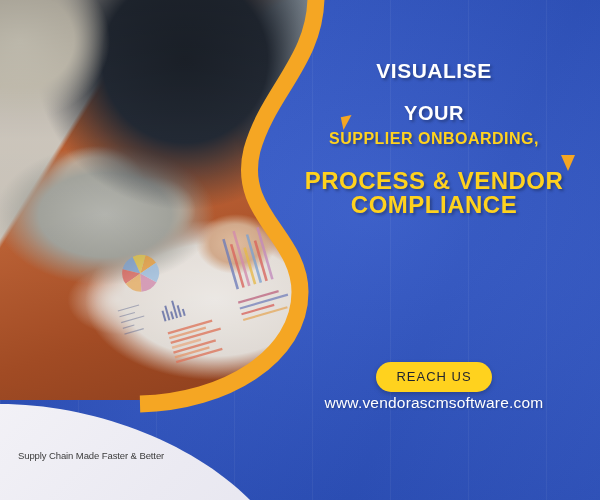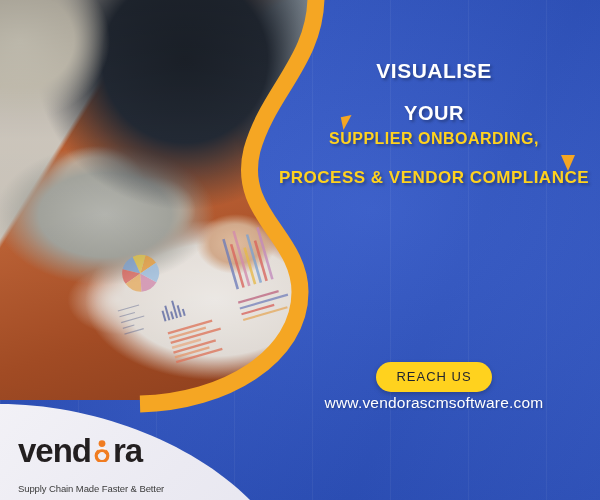--- a/index.html
+++ b/index.html
@@ -84,21 +84,21 @@
   }
   .hl-line{
     font-weight:bold;
     letter-spacing:.5px;
     text-shadow:2px 2px 3px rgba(0,0,0,.30);
     line-height:1;
   }
   .hl-1{font-size:21px;color:#ffffff;margin-bottom:22px;}
   .hl-2{font-size:20px;color:#ffffff;margin-bottom:8px;}
   .hl-3{font-size:16px;color:#FFD21E;margin-bottom:22px;}
-  .hl-4{font-size:17px;color:#FFD21E;}
+  .hl-4{font-size:24px;color:#FFD21E;}
 
   
   .tri{position:absolute;width:0;height:0;}
   .tri-left{
     left:342px;top:116px;
     border-left:11px solid #F5A623;
     border-bottom:13px solid transparent;
     border-top:0 solid transparent;
     transform:rotate(-12deg);
   }
@@ -228,29 +228,16 @@
     <div class="hl-line hl-3">SUPPLIER ONBOARDING,</div>
     <div class="hl-line hl-4">PROCESS &amp; VENDOR COMPLIANCE</div>
   </div>
 
   <div class="cta-wrap">
     <button class="cta-btn">REACH US</button>
   </div>
   <div class="url">www.vendorascmsoftware.com</div>
 
   <div class="logo">
-    <div class="logo-word">
-      <span>vend</span>
-      <span class="logo-mark">
-        <svg viewBox="0 0 20 24" width="20" height="24">
-          <circle cx="10" cy="5.6" r="3.4" fill="#F07C21"></circle>
-          <path d="M10,10.4 a7.4,7.4 0 0 1 7.4,7.4 a7.4,7.4 0 0 1 -14.8,0 a7.4,7.4 0 0 1 7.4,-7.4 z
-                   M10,13.6 a4.2,4.2 0 0 0 -4.2,4.2 a4.2,4.2 0 0 0 8.4,0 a4.2,4.2 0 0 0 -4.2,-4.2 z" fill="#F07C21"></path>
-          <rect x="6.4" y="10.2" width="7.2" height="4.2" fill="#ffffff"></rect>
-          <path d="M10,11.2 a6.6,6.6 0 0 1 6.4,5.0 h-3.1 a3.5,3.5 0 0 0 -3.3,-2.3 a3.5,3.5 0 0 0 -3.3,2.3 h-3.1 a6.6,6.6 0 0 1 6.4,-5.0 z" fill="#F07C21"></path>
-        </svg>
-      </span>
-      <span>ra</span>
-    </div>
     <div class="tagline">Supply Chain Made Faster &amp; Better</div>
   </div>
 
 </div>
 
 </body></html>

